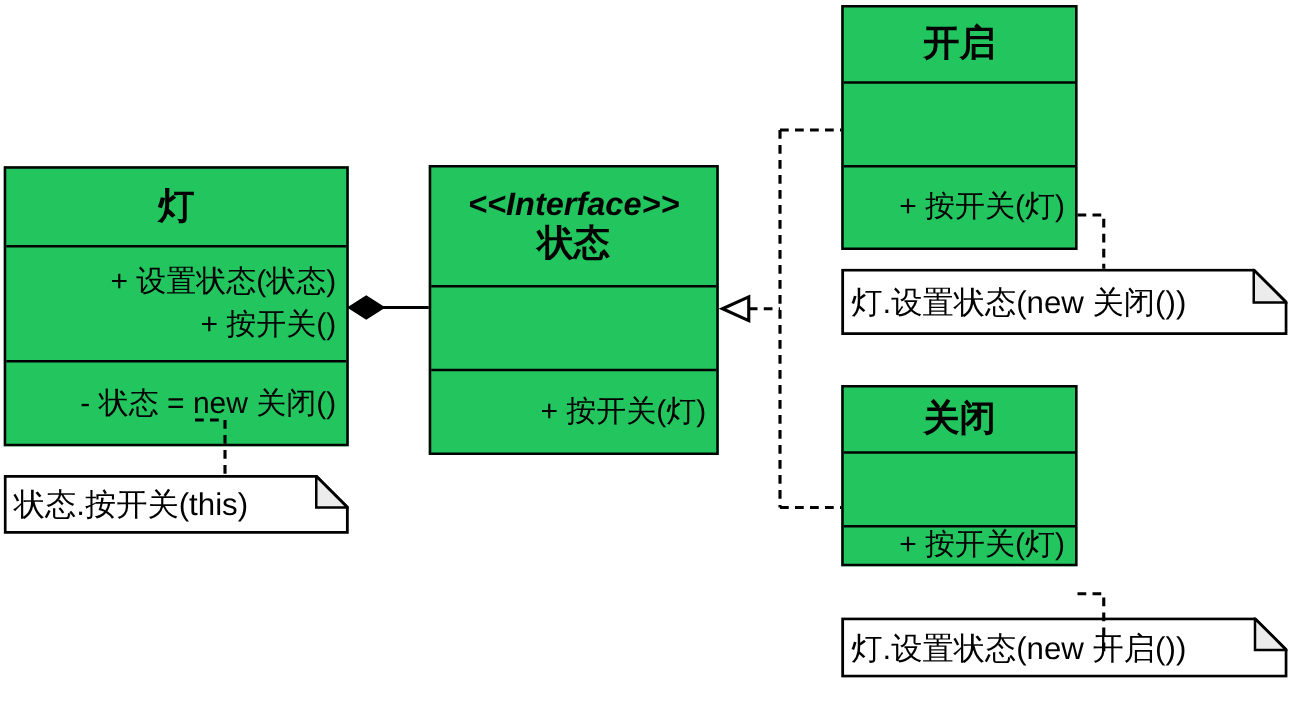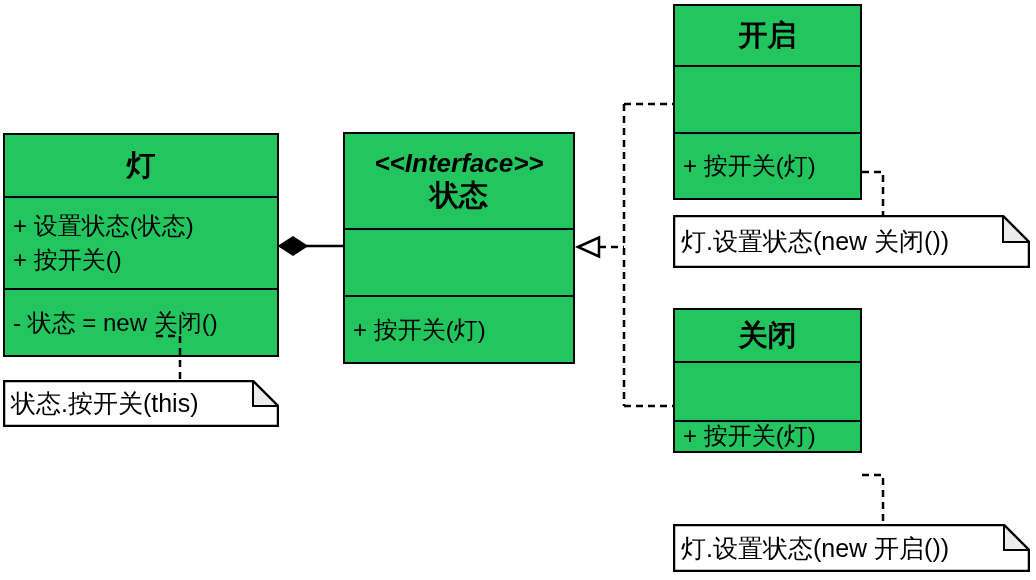--- a/index.html
+++ b/index.html
@@ -18,20 +18,21 @@
     box-sizing: border-box;
     border: 2.5px solid #000;
     background: #22c55e;
     display: flex;
     flex-direction: column;
     z-index: 1;
   }
   .comp {
     box-sizing: border-box;
     overflow: hidden;
+    align-items: flex-end;
   }
   .comp + .comp { border-top: 2.5px solid #000; }
   .c-title {
     display: flex;
     flex-direction: column;
     align-items: center;
     justify-content: center;
     font-weight: bold;
     font-size: 29px;
     line-height: 1.15;
@@ -129,21 +130,21 @@
   </div>
 
   <div class="note" style="left:673px; top:215px; width:357px; height:53px;">
     <svg width="357" height="53">
       <polygon class="note-outline" points="1,1 330,1 356,27 356,52 1,52"></polygon>
       <polygon class="note-flap" points="330,1 330,27 356,27"></polygon>
     </svg>
     <div class="note-text">灯.设置状态(new 关闭())</div>
   </div>
 
-  <div class="note" style="left:673px; top:524px; width:357px; height:48px;">
+  <div class="note" style="left:673px; top:494px; width:357px; height:48px;">
     <svg width="357" height="48">
       <polygon class="note-outline" points="1,1 331,1 356,26 356,47 1,47"></polygon>
       <polygon class="note-flap" points="331,1 331,26 356,26"></polygon>
     </svg>
     <div class="note-text">灯.设置状态(new 开启())</div>
   </div>
 
   <svg class="connectors" width="1036" height="580">
 
     <line class="solid-line" x1="305" y1="246" x2="343" y2="246"></line>

